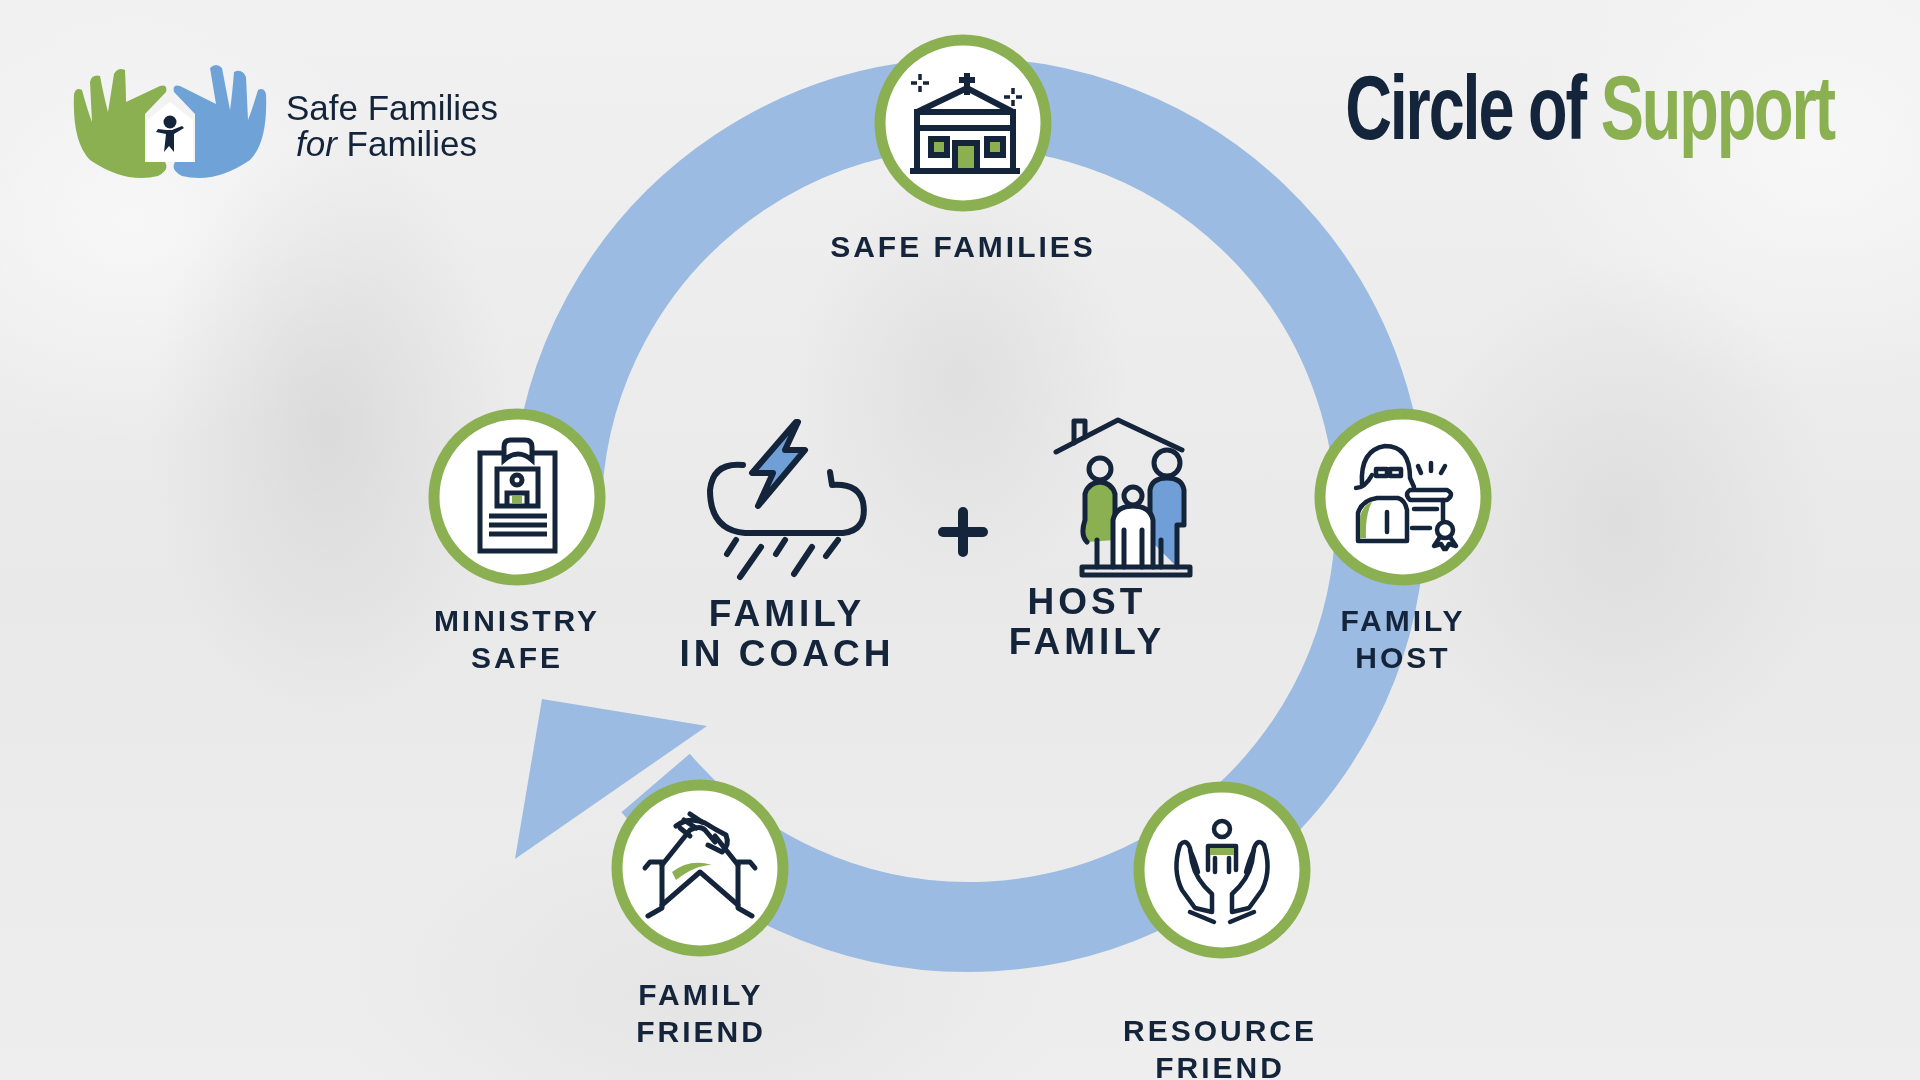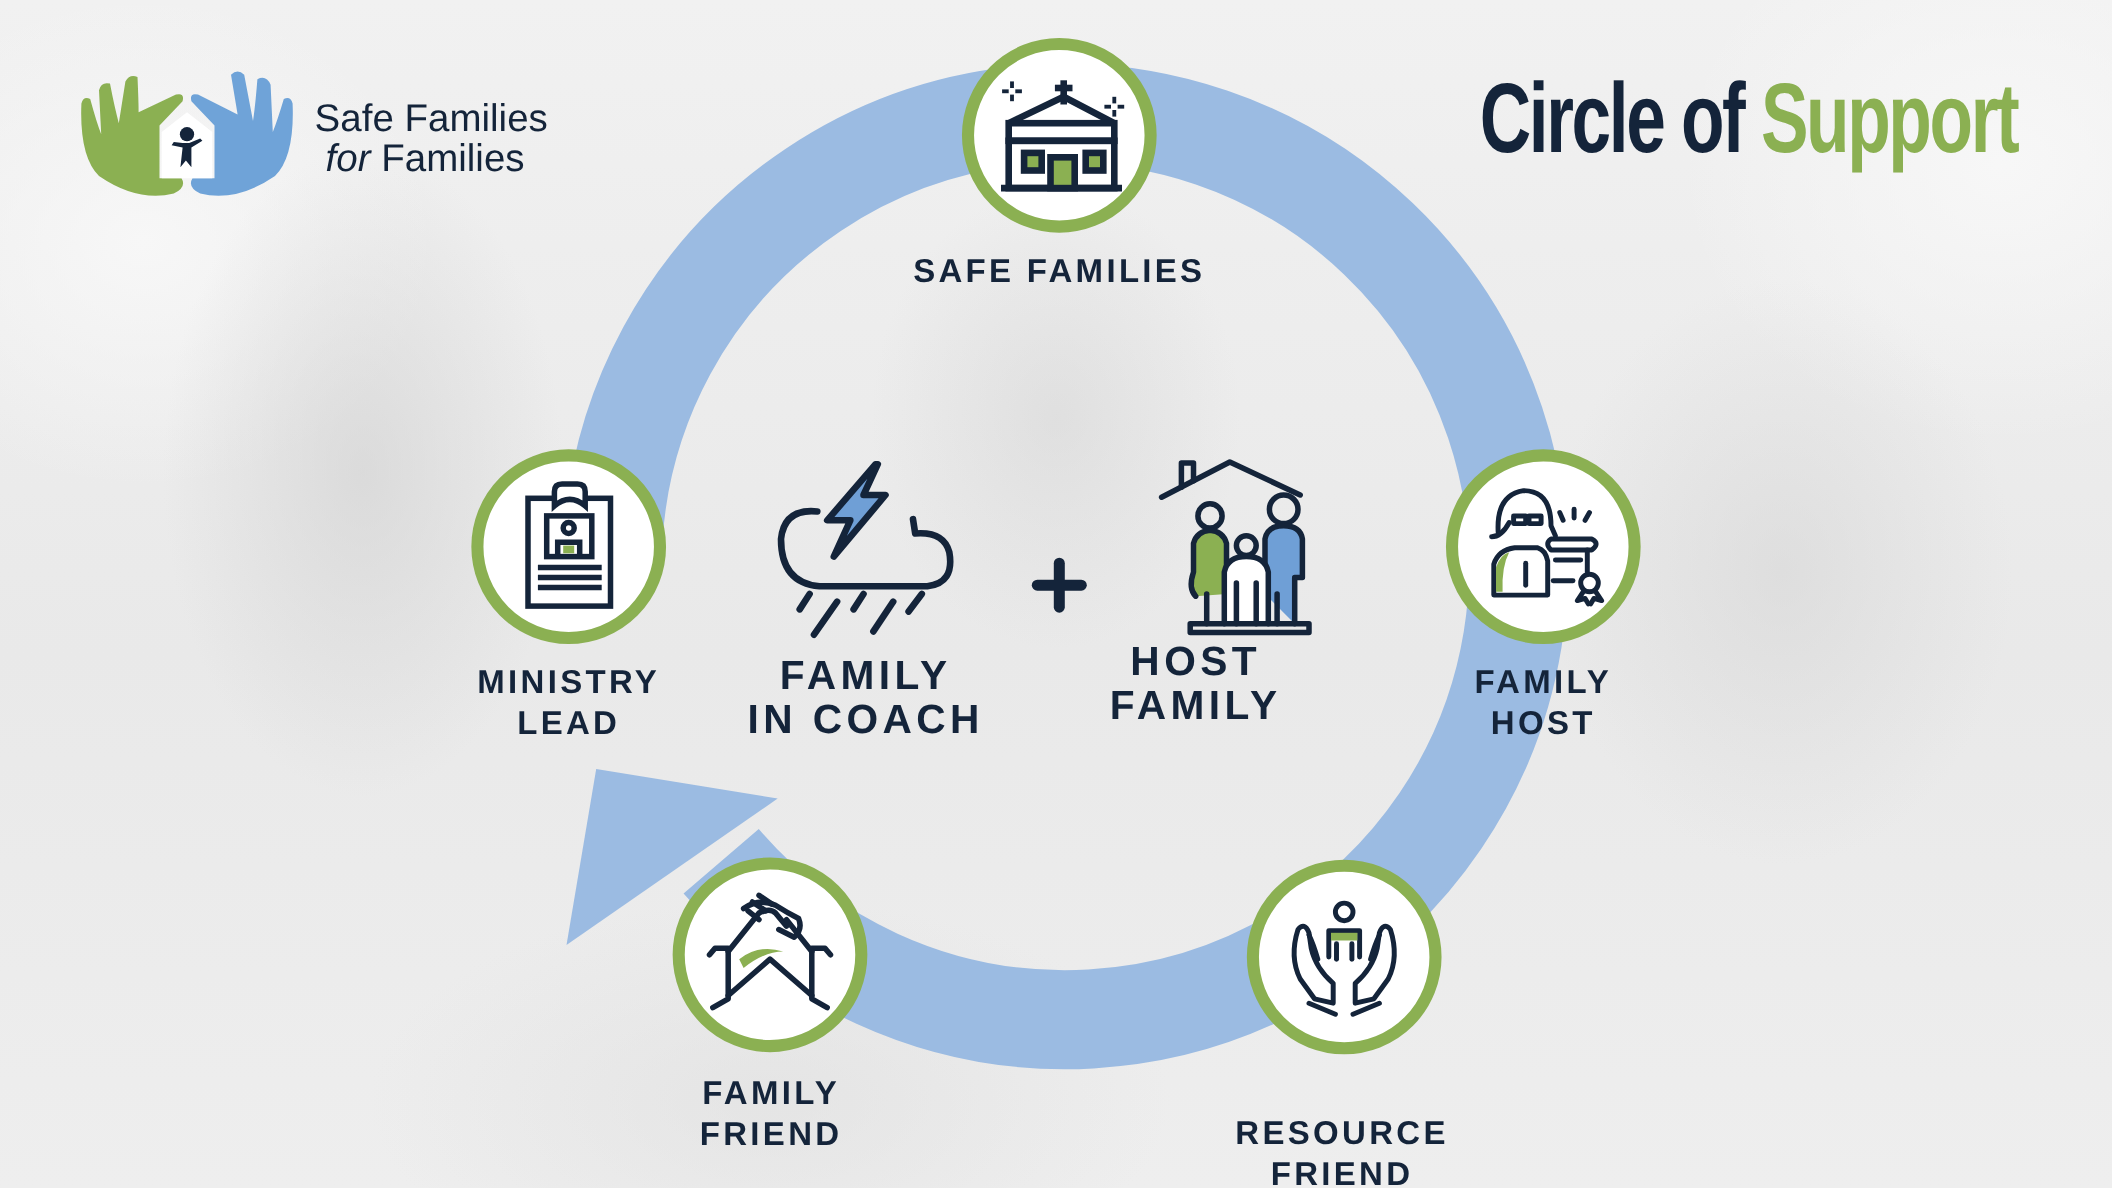--- a/index.html
+++ b/index.html
@@ -205,21 +205,21 @@
 
 <div class="title">
   <span class="dark">Circle of </span><span class="green">Support</span>
 </div>
 
 <div class="node-label" style="left:963px; top:228px;">
   <span>SAFE FAMILIES</span>
 </div>
 <div class="node-label" style="left:517px; top:602px;">
   <span>MINISTRY</span>
-  <span>LEAD</span>
+  <span>SAFE</span>
 </div>
 <div class="node-label" style="left:1403px; top:602px;">
   <span>FAMILY</span>
   <span>HOST</span>
 </div>
 <div class="node-label" style="left:701px; top:976px;">
   <span>FAMILY</span>
   <span>FRIEND</span>
 </div>
 <div class="node-label" style="left:1220px; top:1012px;">

